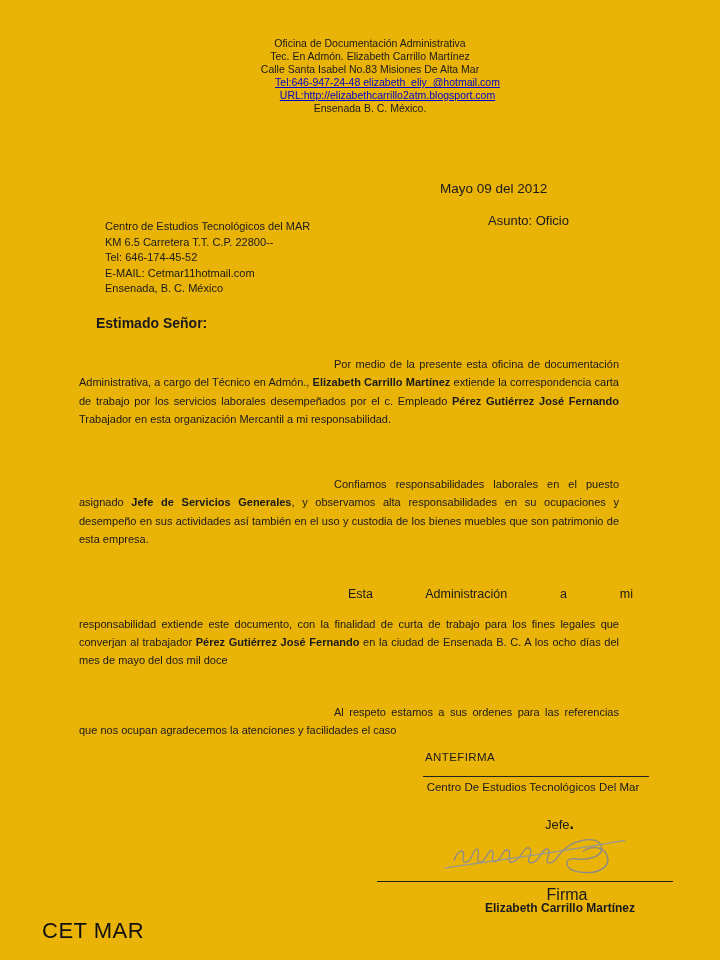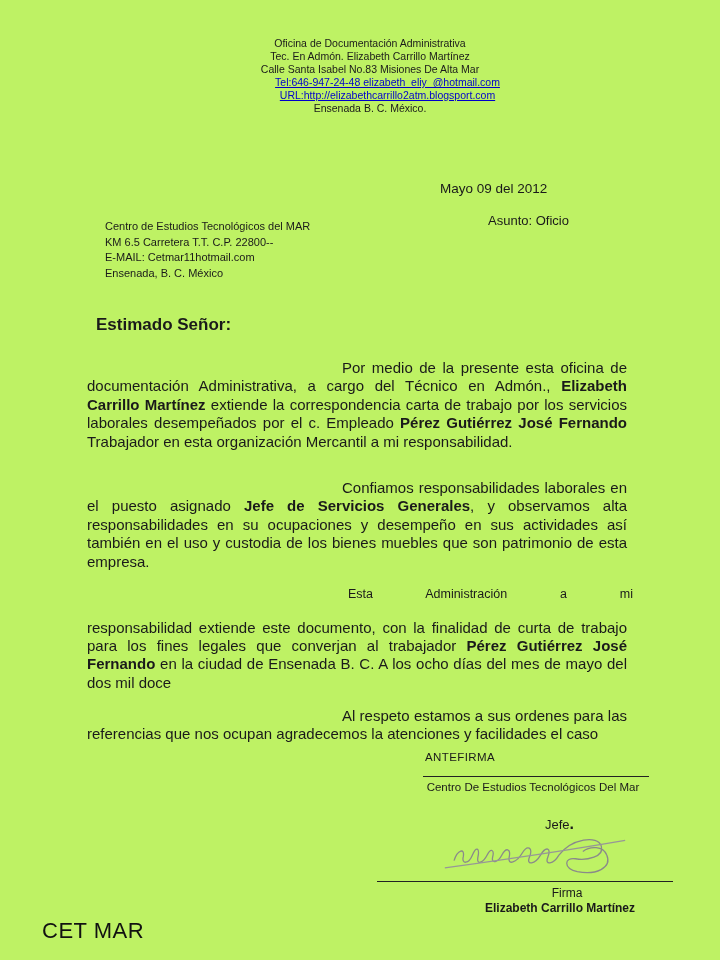--- a/index.html
+++ b/index.html
@@ -1,48 +1,48 @@
 <!DOCTYPE html>
 <html><head>
 <meta charset="utf-8">
 <style>
   html,body{margin:0;padding:0;background:#fff;}
-  .page{position:relative;width:720px;height:960px;background:#bef264;overflow:hidden;
+  .page{position:relative;width:720px;height:960px;background:#eab308;overflow:hidden;
         font-family:"Liberation Sans","DejaVu Sans",sans-serif;color:#1a1a1a;}
 
   .letterhead{position:absolute;top:37px;left:10px;right:-10px;text-align:center;
               font-size:10.5px;line-height:13px;}
   .lh-link{color:#0000cc;text-decoration:underline;cursor:pointer;margin-left:35px;}
 
   .date{position:absolute;top:181px;left:440px;font-size:13.5px;text-align:right;}
   .subject{position:absolute;top:213px;left:455px;font-size:13px;margin-left:33px;}
 
   .recipient{position:absolute;top:219px;left:105px;font-size:11px;line-height:15.6px;}
 
-  .salutation{position:absolute;top:315px;left:96px;font-size:17px;font-weight:bold;}
+  .salutation{position:absolute;top:315px;left:96px;font-size:14px;font-weight:bold;}
 
-  .para{position:absolute;left:87px;width:540px;font-size:15px;line-height:18.4px;
+  .para{position:absolute;left:79px;width:540px;font-size:11px;line-height:18.4px;
         text-align:justify;}
   .para b{font-weight:bold;}
   .p1{top:344px;text-indent:255px;}
   .p2{top:464px;text-indent:255px;}
   .p3-line1{position:absolute;top:585px;left:348px;width:285px;font-size:12.5px;
             line-height:18.4px;text-align:justify;text-align-last:justify;}
   .p3-rest{top:603.5px;}
   .p4{top:692px;text-indent:255px;}
 
   .antefirma{position:absolute;top:751px;left:425px;width:225px;
              font-size:11.5px;letter-spacing:.4px;}
   .rule1{position:absolute;top:776px;left:423px;width:226px;border-top:1.2px solid #222;}
   .institution{position:absolute;top:781px;left:403px;width:260px;text-align:center;font-size:11.5px;}
   .atte{position:absolute;top:815px;left:545px;font-size:13px;}
   .atte .dot{font-weight:bold;font-size:16px;}
   .signature{position:absolute;top:833px;left:437px;width:196px;height:46px;}
   .rule2{position:absolute;top:881px;left:377px;width:296px;border-top:1.2px solid #222;}
-  .firma{position:absolute;top:886px;left:487px;width:160px;text-align:center;font-size:12px;}
+  .firma{position:absolute;top:886px;left:487px;width:160px;text-align:center;font-size:16px;}
   .signer{position:absolute;top:901px;left:470px;width:180px;text-align:center;
           font-size:12px;font-weight:bold;}
 
   .cetmar{position:absolute;top:918px;left:42px;font-size:22px;letter-spacing:.5px;color:#111;}
 </style>
 </head>
 <body>
 
 <div class="page">
 
@@ -54,20 +54,21 @@
     <div><a class="lh-link">URL:http://elizabethcarrillo2atm.blogsport.com</a></div>
     <div>Ensenada B. C. México.</div>
   </div>
 
   <div class="date">Mayo 09 del 2012</div>
   <div class="subject">Asunto: Oficio</div>
 
   <div class="recipient">
     <div>Centro de Estudios Tecnológicos del MAR</div>
     <div>KM 6.5 Carretera T.T. C.P. 22800--</div>
+    <div>Tel: 646-174-45-52</div>
     <div>E-MAIL: Cetmar11hotmail.com</div>
     <div>Ensenada, B. C. México</div>
   </div>
 
   <div class="salutation">Estimado Señor:</div>
 
   <p class="para p1"><span>Por medio de la presente esta oficina de documentación Administrativa, a cargo del Técnico en Admón., </span><b>Elizabeth Carrillo Martínez</b><span> extiende la correspondencia carta de trabajo por los servicios laborales desempeñados por el c. Empleado </span><b>Pérez Gutiérrez José Fernando</b><span> Trabajador en esta organización Mercantil a mi responsabilidad.</span></p>
 
   <p class="para p2"><span>Confiamos responsabilidades laborales en el puesto asignado </span><b>Jefe de Servicios Generales</b><span>, y observamos alta responsabilidades  en su ocupaciones y desempeño en sus actividades así también en el uso y custodia de los bienes muebles que son patrimonio de esta empresa.</span></p>
 

